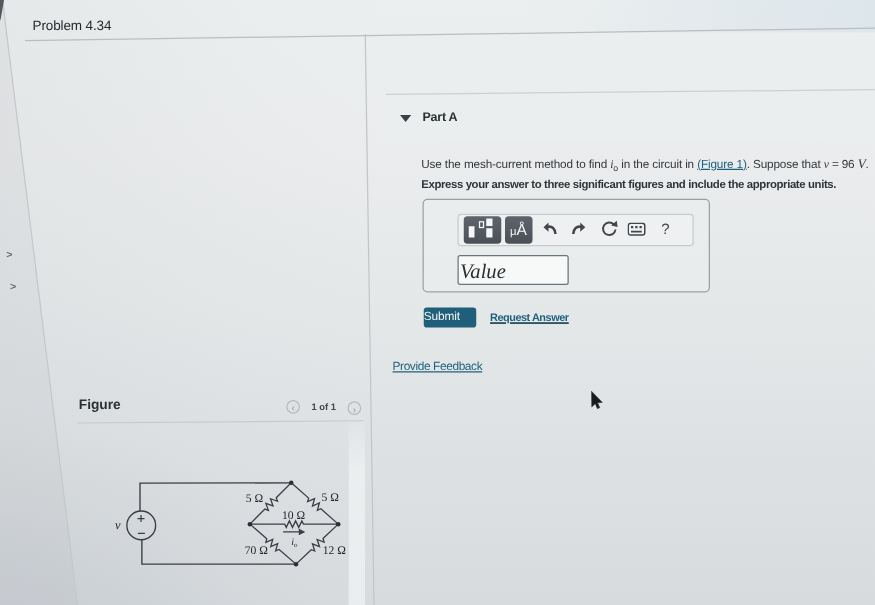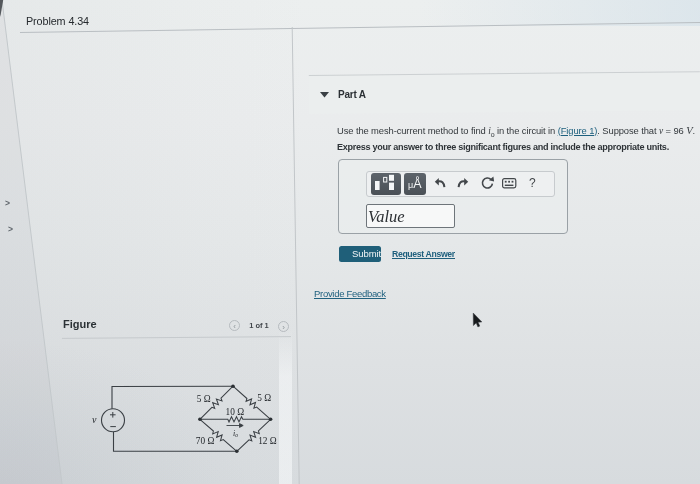--- a/index.html
+++ b/index.html
@@ -90,21 +90,21 @@
   <rect x="9.6" y="2.8" width="1.8" height="1.8" fill="#43474b"></rect>
 </svg>
 
 <div class="abs" style="left:529px;top:176px;font-size:12px;color:#43474b;">?</div>
 
 <div class="abs" style="left:345px;top:210.5px;font-size:10px;color:#2f3438;font-family:'Liberation Serif',serif;margin-top:36px;"><i>i</i><sub style="font-size:7px;">o</sub>&nbsp;<span style="font-size:9.5px;font-family:'Liberation Sans',sans-serif;">=</span></div>
 
 <div class="abs" style="left:366px;top:204px;width:89px;height:24px;background:#f7f8f8;border:1px solid #6e757a;border-radius:2px;font-family:'Liberation Serif',serif;font-style:italic;font-size:16.5px;color:#2b2f33;line-height:24px;padding-left:1px;box-sizing:border-box;">Value</div>
 
 
-<div class="abs" style="left:339px;top:245.5px;width:42px;height:16px;background:#1f5f79;border-radius:2.5px;color:#f3f6f7;font-size:9.5px;text-align:right;line-height:16px;letter-spacing:-0.1px;">Submit</div>
+<div class="abs" style="left:339px;top:245.5px;width:42px;height:16px;background:#1f5f79;border-radius:2.5px;color:#f3f6f7;font-size:9.5px;text-align:left;line-height:16px;letter-spacing:-0.1px;">Submit</div>
 
 <div class="abs" style="left:392px;top:248.5px;font-size:8.7px;font-weight:bold;letter-spacing:-0.35px;text-decoration:underline;"><span class="link" style="color:#1e5f7d;">Request Answer</span></div>
 
 <div class="abs" style="left:314px;top:288px;font-size:9.5px;letter-spacing:-0.3px;"><span class="link" style="color:#20617f;">Provide Feedback</span></div>
 
 <div class="abs" style="left:63px;top:318px;font-size:11px;font-weight:bold;color:#2b3135;">Figure</div>
 
 <div class="abs" style="left:229px;top:320px;width:11px;height:11px;border:1px solid #b6bbbf;border-radius:50%;color:#8e959a;font-size:8px;text-align:center;line-height:11px;box-sizing:border-box;">‹</div>
 
 <div class="abs" style="left:248px;top:321px;width:22px;font-size:7.5px;font-weight:bold;color:#42474c;text-align:center;">1 of 1</div>

